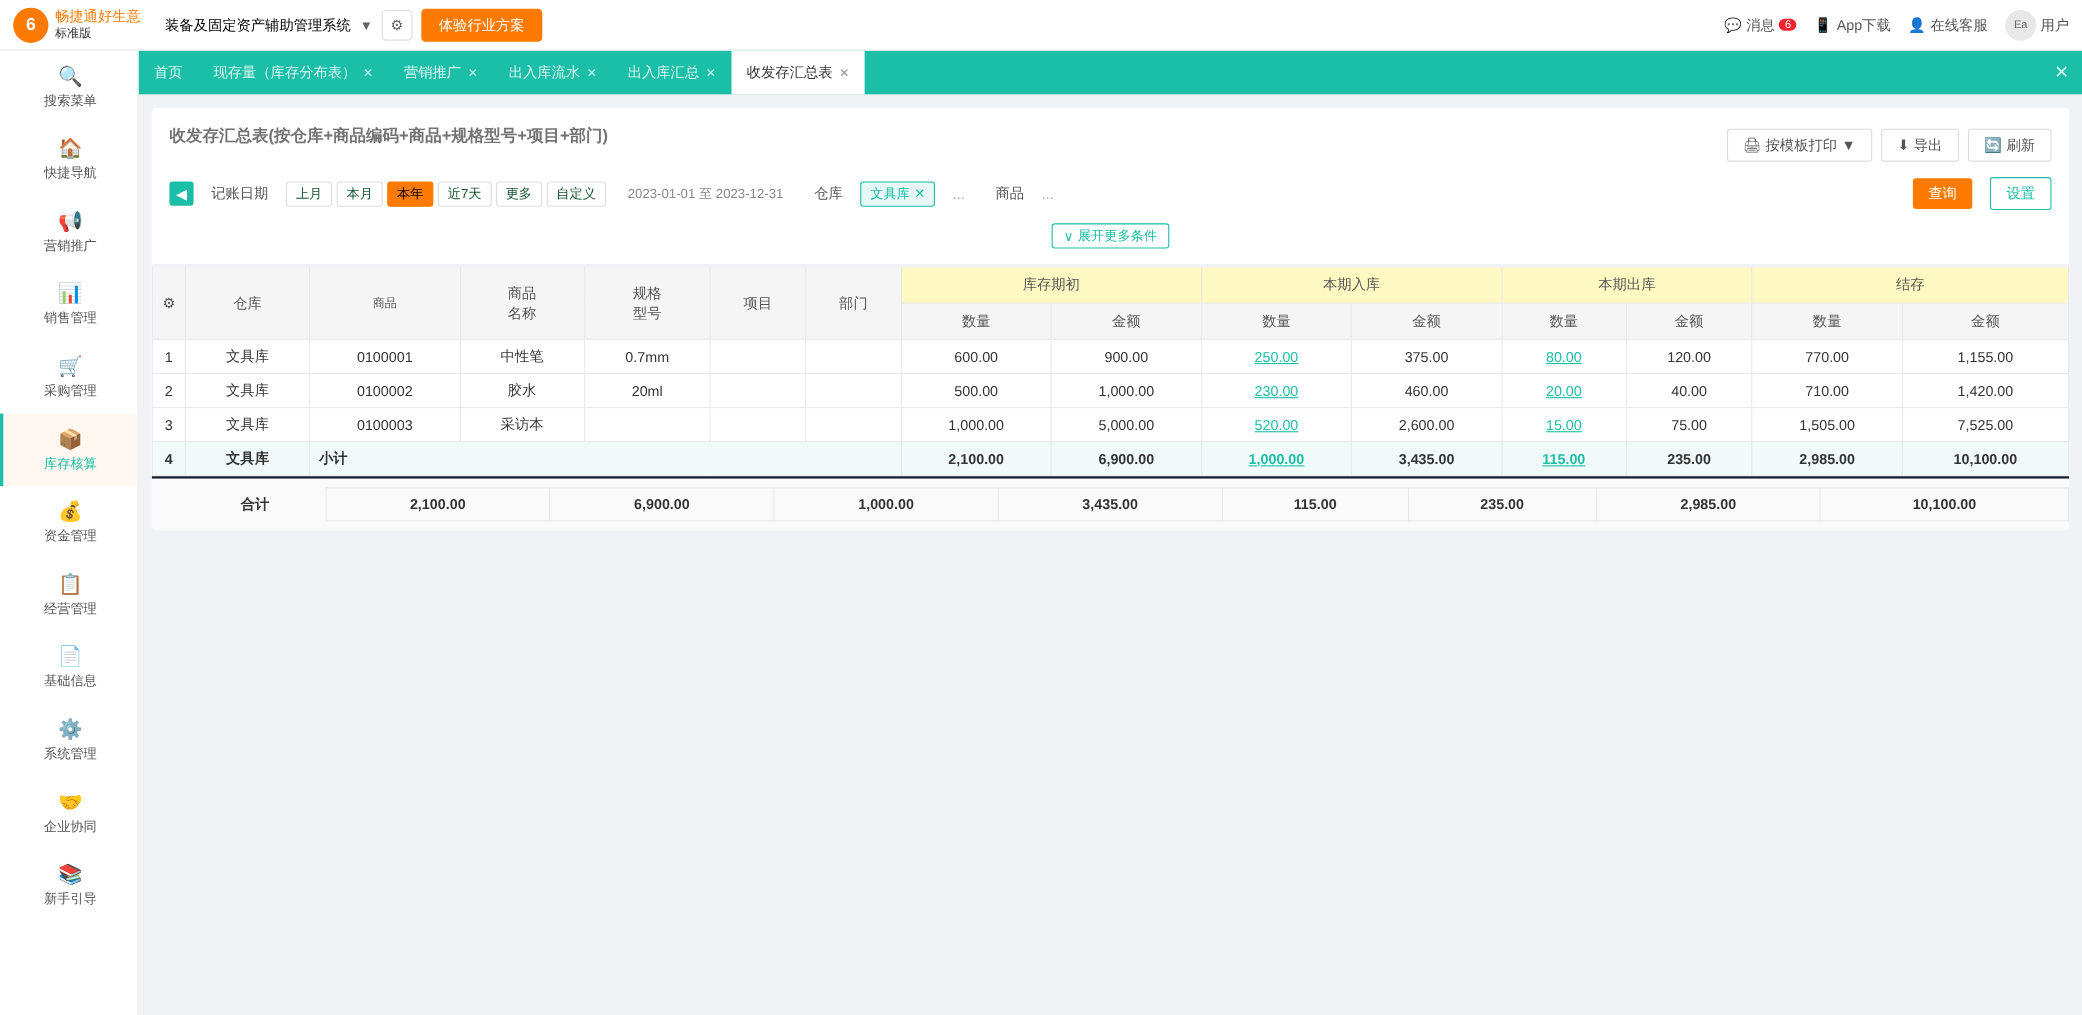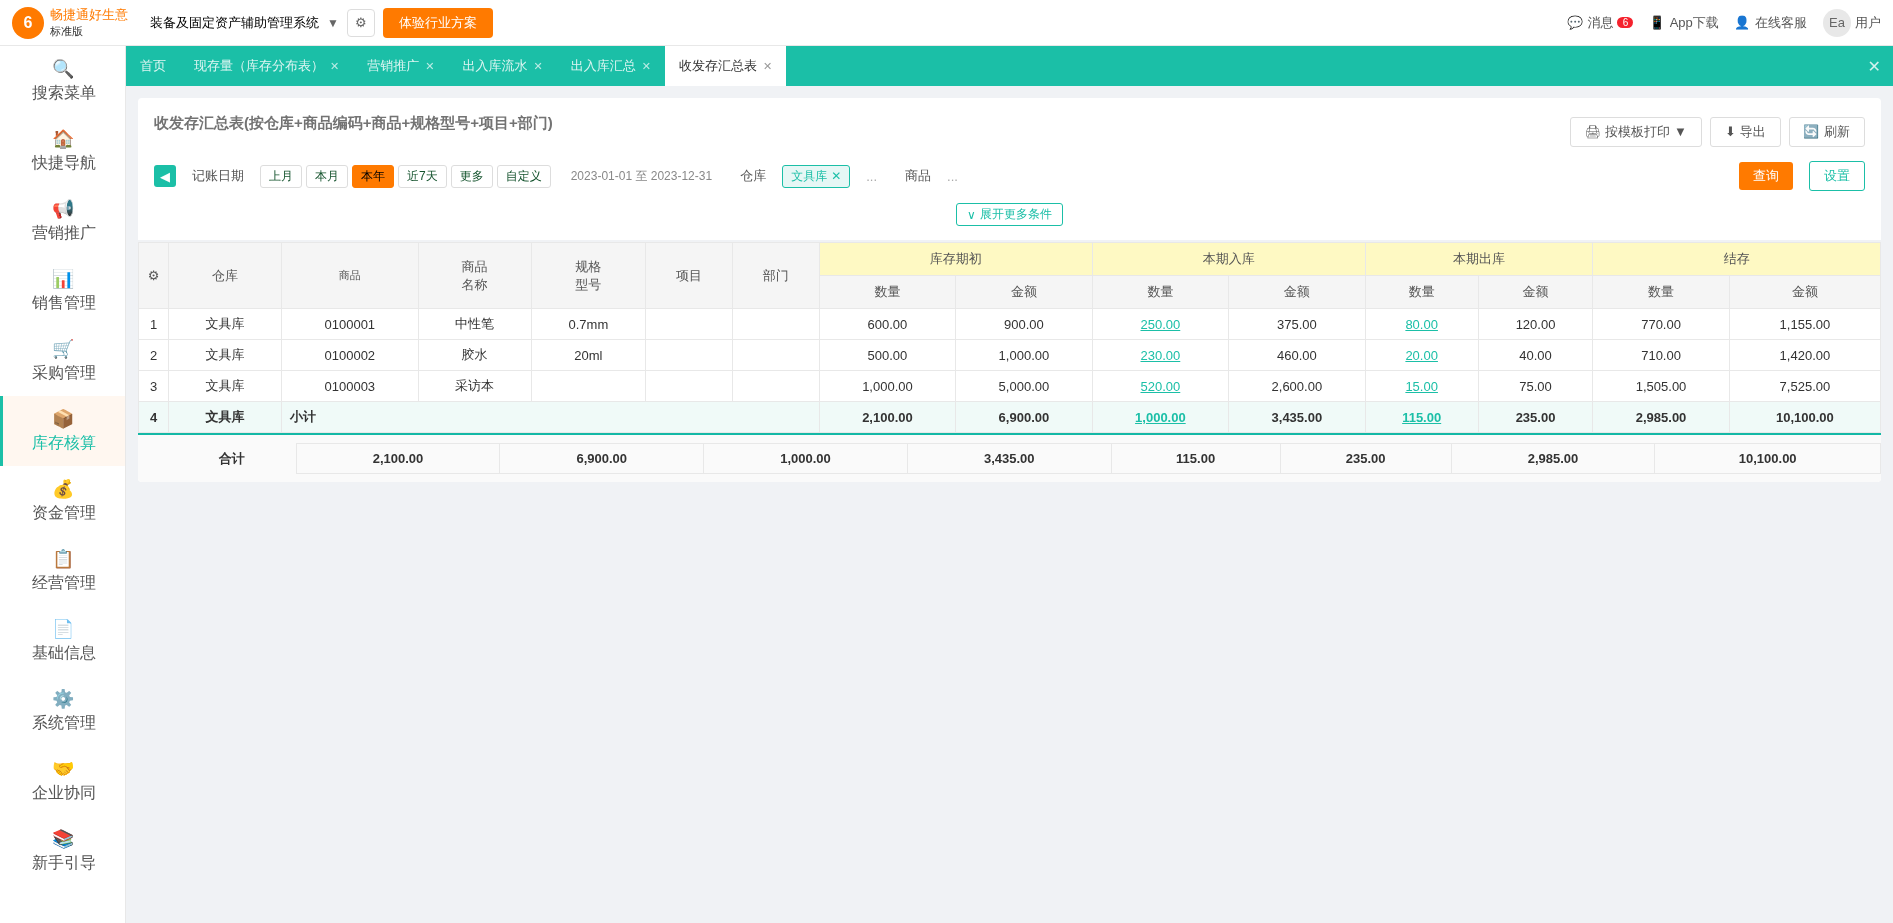--- a/index.html
+++ b/index.html
@@ -19,25 +19,25 @@
     .logo-icon { width: 32px; height: 32px; background: #ff7a00; border-radius: 50%; display: flex; align-items: center; justify-content: center; color: #fff; font-size: 16px; font-weight: bold; margin-right: 6px; }
     .logo-text { font-size: 11px; color: #333; line-height: 1.3; }
     .logo-text .title { font-size: 13px; font-weight: normal; color: #ff7a00; }
     .top-bar-sys { display: flex; align-items: center; gap: 8px; flex: 1; padding-left: 12px; }
     .sys-dropdown { font-size: 12px; color: #666; cursor: pointer; }
     .gear-btn { width: 28px; height: 28px; border: 1px solid #ddd; border-radius: 4px; display: flex; align-items: center; justify-content: center; cursor: pointer; color: #666; }
     .trial-btn { background: #ff7a00; color: #fff; border: none; border-radius: 4px; padding: 6px 16px; cursor: pointer; font-size: 13px; }
     .top-bar-right { display: flex; align-items: center; gap: 16px; margin-left: auto; }
     .top-bar-right-item { display: flex; align-items: center; gap: 4px; cursor: pointer; color: #555; font-size: 13px; }
     .badge { background: #f5222d; color: #fff; border-radius: 10px; font-size: 10px; padding: 0 4px; min-width: 16px; text-align: center; }
-    .user-avatar { width: 28px; height: 28px; background: #e8e8e8; border-radius: 50%; display: flex; align-items: center; justify-content: center; color: #666; font-size: 13px; }
+    .user-avatar { width: 28px; height: 28px; background: #e8e8e8; border-radius: 50%; display: flex; align-items: center; justify-content: center; color: #666; font-size: 10px; }
     .sidebar-item { display: flex; flex-direction: column; align-items: center; padding: 12px 0; cursor: pointer; color: #555; border-left: 3px solid transparent; }
     .sidebar-item.active { background: #fff7f0; border-left: 3px solid #1bbfa7; color: #1bbfa7; }
     .sidebar-item .icon { font-size: 18px; margin-bottom: 3px; }
-    .sidebar-item .label { font-size: 16px; }
+    .sidebar-item .label { font-size: 12px; }
 
     
     .tab { display: flex; align-items: center; padding: 0 14px; height: 40px; color: rgba(255,255,255,0.85); cursor: pointer; font-size: 13px; gap: 6px; white-space: nowrap; }
     .tab.active { background: #fff; color: #333; }
     .tab .close-x { font-size: 11px; color: rgba(255,255,255,0.7); cursor: pointer; }
     .tab.active .close-x { color: #999; }
     .close-tab-btn { margin-left: auto; color: rgba(255,255,255,0.8); padding: 0 12px; cursor: pointer; font-size: 16px; }
 
     
     .content-card { background: #fff; border-radius: 4px; padding: 16px; margin-bottom: 12px; }
@@ -342,21 +342,21 @@
   <td>3,435.00</td>
   <td><span class="num-link" style="text-decoration:underline;">115.00</span></td>
   <td>235.00</td>
   <td>2,985.00</td>
   <td>10,100.00</td>
 </tr>
                 </tbody>
             </table>
           </div>
 
-          <div style="display:flex; align-items:center; background:#fafafa; border-top:2px solid #14b8a6; padding:8px 0;">
+          <div style="display:flex; align-items:center; background:#fafafa; border-top:2px solid #0f172a; padding:8px 0;">
             <table style="width:100%; border-collapse:collapse; font-size:13px;">
               <tbody>
                   <tr>
                 <td style="width:30px; border:none; text-align:center;"></td>
                 <td colspan="6" style="border:none; text-align:center; font-weight:bold; padding:6px 8px;">合计</td>
                 <td style="border:1px solid #e8e8e8; text-align:center; padding:6px 8px; font-weight:bold;">2,100.00</td>
                 <td style="border:1px solid #e8e8e8; text-align:center; padding:6px 8px; font-weight:bold;">6,900.00</td>
                 <td style="border:1px solid #e8e8e8; text-align:center; padding:6px 8px; font-weight:bold;">1,000.00</td>
                 <td style="border:1px solid #e8e8e8; text-align:center; padding:6px 8px; font-weight:bold;">3,435.00</td>
                 <td style="border:1px solid #e8e8e8; text-align:center; padding:6px 8px; font-weight:bold;">115.00</td>

